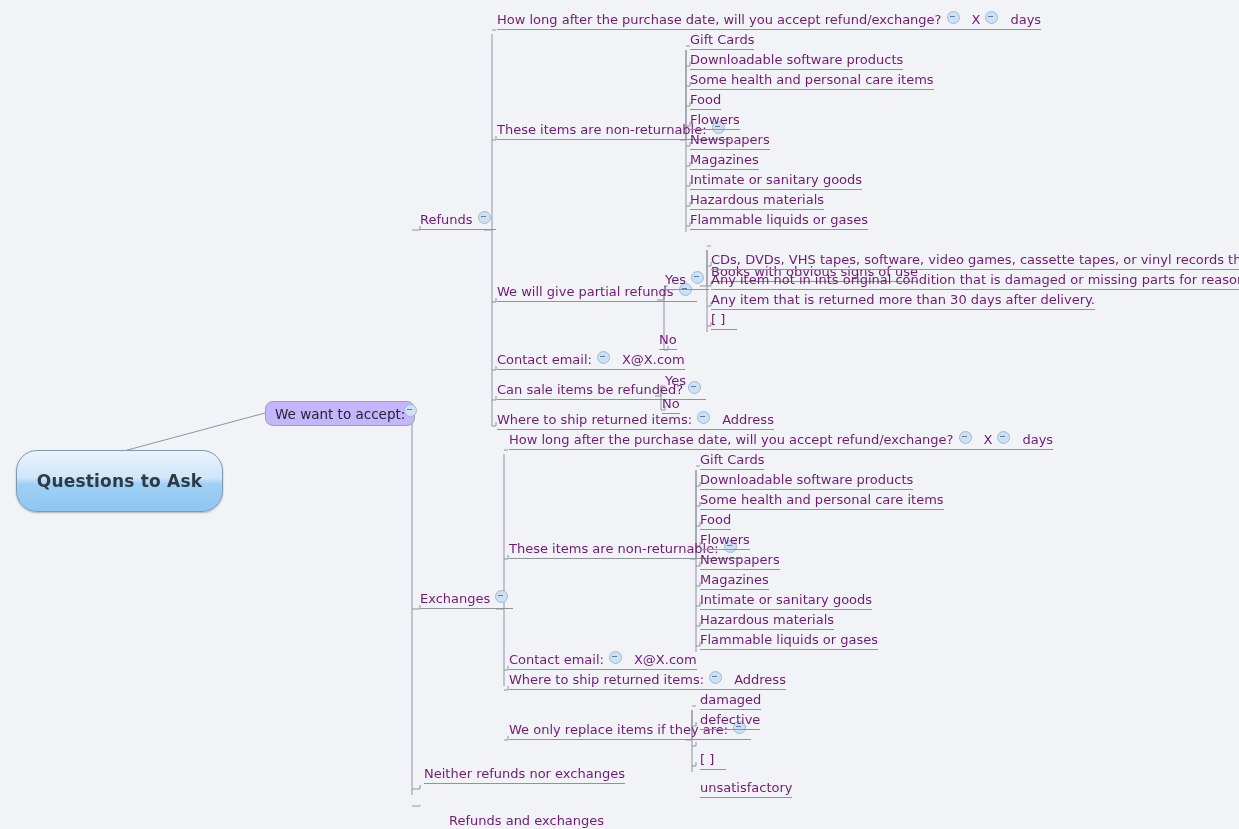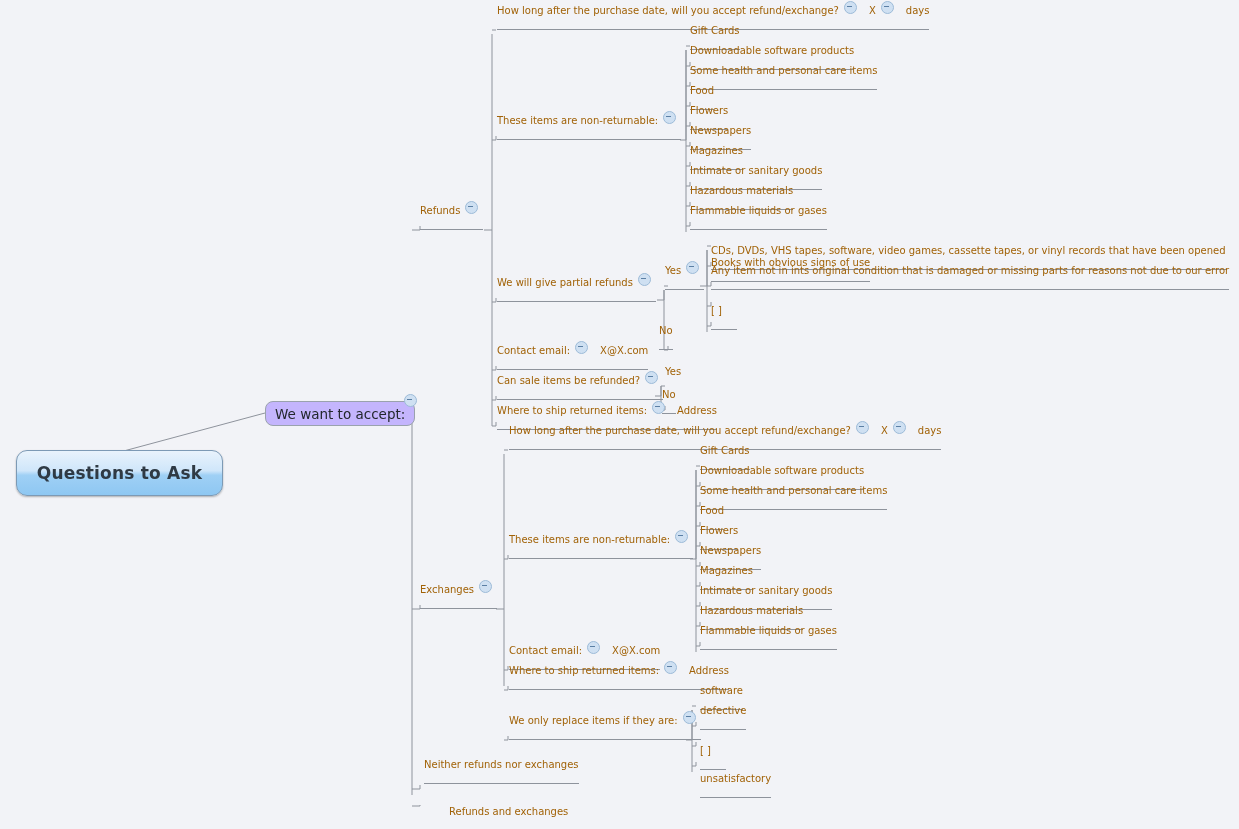--- a/index.html
+++ b/index.html
@@ -25,24 +25,24 @@
     left: 0; top: 0;
     width: 1239px;
     height: 829px;
     pointer-events: none;
   }
 
   
   .root-node {
     position: absolute;
     left: 16px; top: 450px;
-    width: 207px; height: 46px;
+    width: 207px; height: 62px;
     box-sizing: border-box;
     border: 1px solid #7d9ab5;
-    border-radius: 11px;
+    border-radius: 21px;
     background: linear-gradient(to bottom, #e9f3fc 0%, #cfe6fa 45%, #9fd0f5 55%, #8ec7f2 100%);
     box-shadow: 0 1px 2px rgba(0,0,0,0.28);
     display: flex;
     align-items: center;
     justify-content: center;
   }
   .root-node .label {
     font-size: 17px;
     font-weight: bold;
     color: #2f3a44;
@@ -65,24 +65,24 @@
   }
 
   
   .node {
     position: absolute;
     box-sizing: border-box;
     border-bottom: 1px solid #8e939c;
     display: flex;
     align-items: flex-end;
     white-space: nowrap;
-    font-size: 10px;
+    font-size: 13px;
     line-height: 1;
-    color: #a16207;
-    padding-bottom: 13px;
+    color: #701a75;
+    padding-bottom: 3px;
     height: 20px;
   }
   .node.plain {
     border-bottom: none;
   }
   .node .txt { display: inline-block; }
 
   
   .toggle {
     display: inline-block;
@@ -271,20 +271,23 @@
 
   <div class="node" style="left:711px; top:230px;margin-top:32px;">
     <span class="txt">Books with obvious signs of use</span>
   </div>
   <div class="node" style="left:711px; top:250px;">
     <span class="txt">CDs, DVDs, VHS tapes, software, video games, cassette tapes, or vinyl records that have been opened</span>
   </div>
   <div class="node" style="left:711px; top:270px;">
     <span class="txt">Any item not in ints original condition that is damaged or missing parts for reasons not due to our error</span>
   </div>
+  <div class="node" style="left:711px; top:290px;">
+    <span class="txt">Any item that is returned more than 30 days after delivery.</span>
+  </div>
   <div class="node" style="left:711px; top:310px; min-width:26px;">
     <span class="txt">[  ]</span>
   </div>
 
   <div class="node" style="left:497px; top:350px;">
     <span class="txt">Contact email:</span>
     <span class="toggle"></span>
     <span class="gap-sm"></span>
     <span class="txt">X@X.com</span>
   </div>
@@ -371,21 +374,21 @@
     <span class="gap-sm"></span>
     <span class="txt">Address</span>
   </div>
 
   <div class="node" style="left:509px; top:720px;">
     <span class="txt">We only replace items if they are:</span>
     <span class="toggle"></span>
   </div>
 
   <div class="node" style="left:700px; top:690px;">
-    <span class="txt">software</span>
+    <span class="txt">damaged</span>
   </div>
   <div class="node" style="left:700px; top:710px;">
     <span class="txt">defective</span>
   </div>
   <div class="node" style="left:700px; top:730px;margin-top:48px;">
     <span class="txt">unsatisfactory</span>
   </div>
   <div class="node" style="left:700px; top:750px; min-width:26px;">
     <span class="txt">[  ]</span>
   </div>

